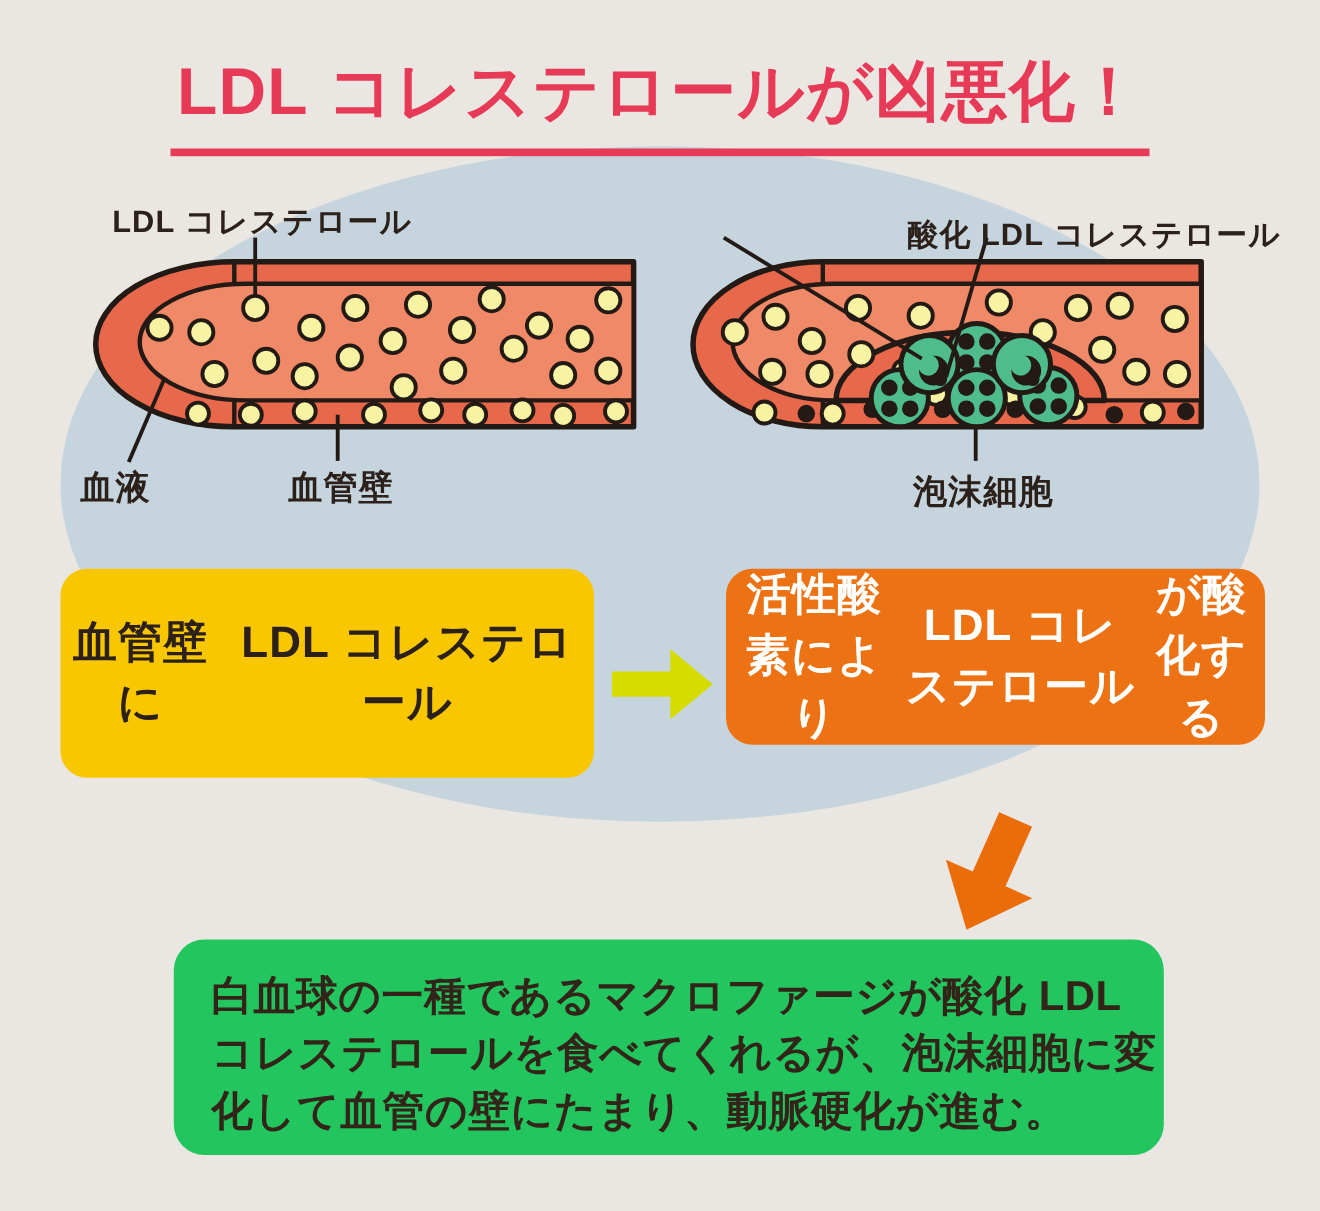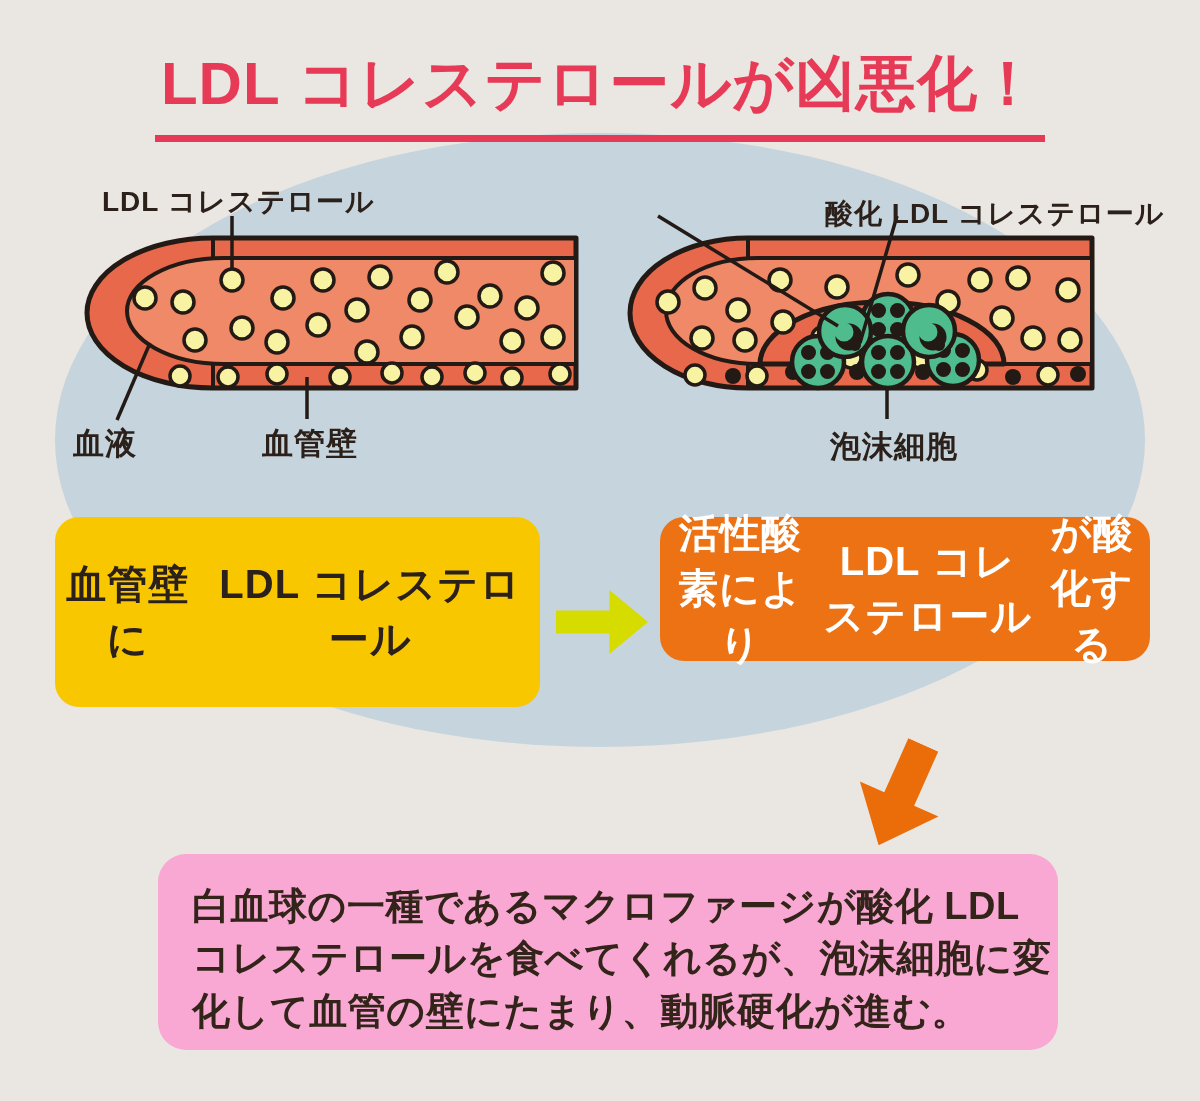--- a/index.html
+++ b/index.html
@@ -52,38 +52,38 @@
     display:flex;
     align-items:center;justify-content:center;
     text-align:center;
     font-weight:800;
     font-size:40px;
     line-height:1.38;
     color:#2b211a;
     letter-spacing:1px;
   }
   .step1{left:55px;top:517px;width:485px;height:190px;background:#f9c700;}
-  .step2{left:660px;top:517px;width:490px;height:144px;background:#ed7213;color:#ffffff;}
+  .step2{left:660px;top:517px;width:490px;height:160px;background:#ed7213;color:#ffffff;}
   .arrow-right{
     position:absolute;
     left:556px;top:590px;width:92px;height:64px;
     background:#d6dc00;
     clip-path:polygon(0 32%,58% 32%,58% 0,100% 50%,58% 100%,58% 68%,0 68%);
   }
   .arrow-down{
     position:absolute;
     left:858px;top:740px;width:86px;height:110px;
     background:#eb6d0a;
     clip-path:polygon(31% 0,69% 0,69% 54%,100% 54%,50% 100%,0 54%,31% 54%);
     transform:rotate(24deg);
   }
   .note-box{
     position:absolute;
     left:158px;top:854px;width:900px;height:196px;
-    background:#f9a8d4;
+    background:#22c55e;
     border-radius:28px;
     box-sizing:border-box;
     padding:26px 34px;
     font-weight:800;
     font-size:38px;
     line-height:1.38;
     color:#33241a;
     letter-spacing:0.5px;
   }
   .note-box div{white-space:nowrap;}

